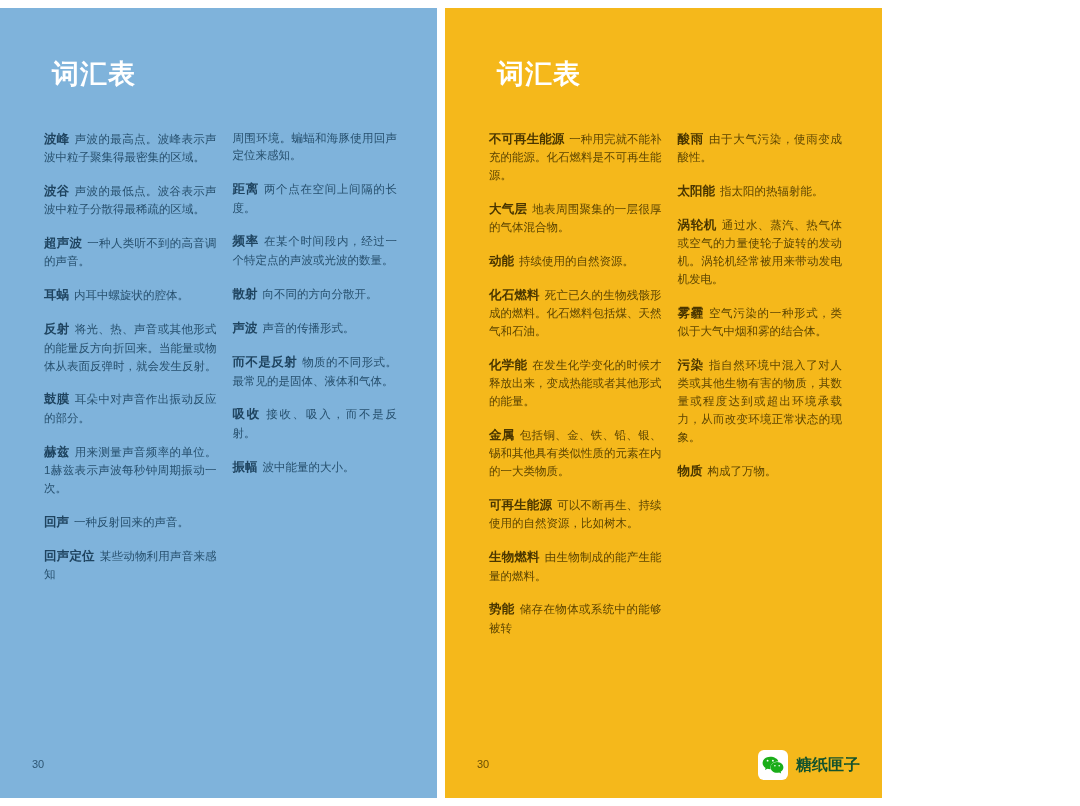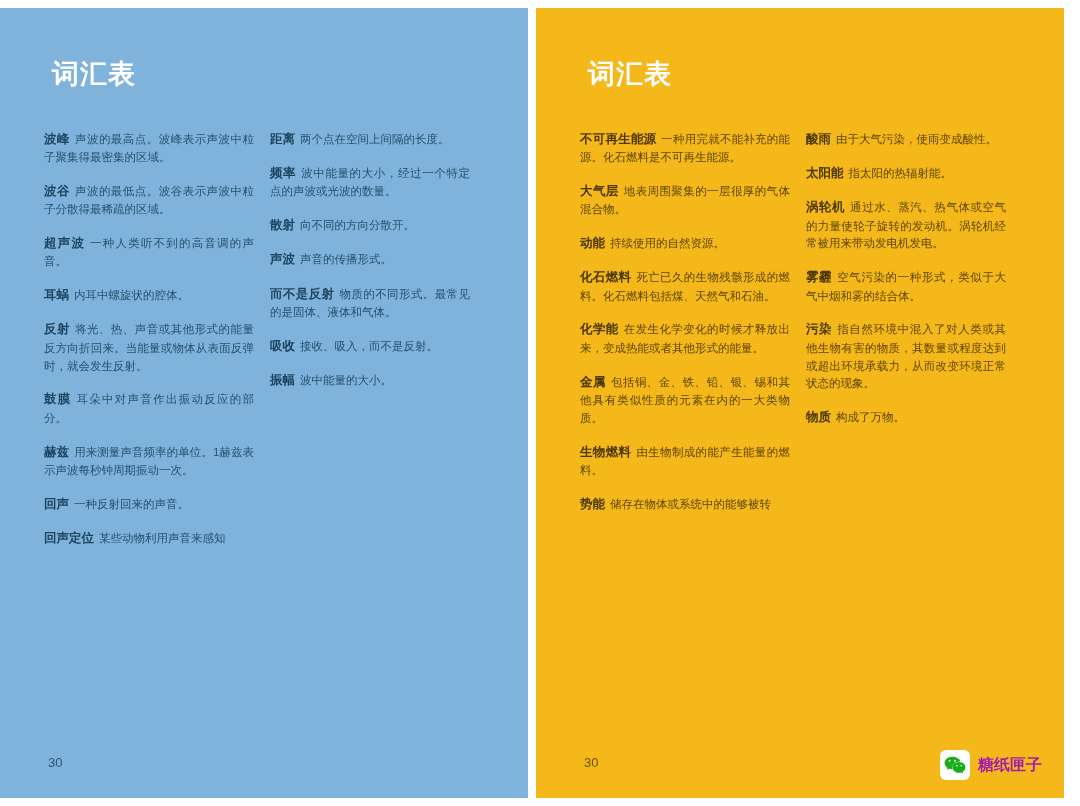--- a/index.html
+++ b/index.html
@@ -15,21 +15,21 @@
   }
   .spread {
     display: flex;
     width: 1080px;
     height: 806px;
     background: #ffffff;
     gap: 8px;
   }
   .page {
     position: relative;
-    width: 528px;
+    width: 437px;
     height: 790px;
     margin-top: 8px;
     box-sizing: border-box;
     padding: 48px 40px 33px 44px;
     overflow: hidden;
   }
   .page-left {
     background: #7fb3db;
     color: #2e4f66;
   }
@@ -66,23 +66,23 @@
     font-size: 12.5px;
     margin-right: 5px;
   }
   .page-left .term { color: #1f4460; }
   .page-left .def  { color: #27506e; }
   .page-right .term { color: #4a3600; font-family: Liberation Serif, serif; }
   .page-right .def  { color: #5d4502; }
 
   .page-num {
     position: absolute;
-    left: 48px;
+    left: 32px;
     bottom: 28px;
-    font-size: 13px;
+    font-size: 11px;
   }
   .page-left .page-num { color: #2e5674; }
   .page-right .page-num { color: #6a4e05; }
 
   .wechat-badge {
     position: absolute;
     right: 22px;
     bottom: 18px;
     display: flex;
     align-items: center;
@@ -94,21 +94,21 @@
     background: #ffffff;
     border-radius: 6px;
     display: flex;
     align-items: center;
     justify-content: center;
   }
   .wechat-icon svg { display: block; }
   .wechat-name {
     font-size: 16px;
     font-weight: bold;
-    color: #a21caf;
+    color: #14532d;
   }
 </style>
 </head>
 <body>
 
 <div class="spread">
 
   <div class="page page-left">
     <h1 class="page-title">词汇表</h1>
     <div class="cols">
@@ -117,42 +117,44 @@
         <p class="entry"><span class="term">波谷</span><span class="def">声波的最低点。波谷表示声波中粒子分散得最稀疏的区域。</span></p>
         <p class="entry"><span class="term">超声波</span><span class="def">一种人类听不到的高音调的声音。</span></p>
         <p class="entry"><span class="term">耳蜗</span><span class="def">内耳中螺旋状的腔体。</span></p>
         <p class="entry"><span class="term">反射</span><span class="def">将光、热、声音或其他形式的能量反方向折回来。当能量或物体从表面反弹时，就会发生反射。</span></p>
         <p class="entry"><span class="term">鼓膜</span><span class="def">耳朵中对声音作出振动反应的部分。</span></p>
         <p class="entry"><span class="term">赫兹</span><span class="def">用来测量声音频率的单位。1赫兹表示声波每秒钟周期振动一次。</span></p>
         <p class="entry"><span class="term">回声</span><span class="def">一种反射回来的声音。</span></p>
         <p class="entry"><span class="term">回声定位</span><span class="def">某些动物利用声音来感知</span></p>
       </div>
       <div class="col narrow">
+        <p class="entry"><span class="def">周围环境。蝙蝠和海豚使用回声定位来感知。</span></p>
         <p class="entry"><span class="term">距离</span><span class="def">两个点在空间上间隔的长度。</span></p>
-        <p class="entry"><span class="term">频率</span><span class="def">波中能量的大小，经过一个特定点的声波或光波的数量。</span></p>
+        <p class="entry"><span class="term">频率</span><span class="def">在某个时间段内，经过一个特定点的声波或光波的数量。</span></p>
         <p class="entry"><span class="term">散射</span><span class="def">向不同的方向分散开。</span></p>
         <p class="entry"><span class="term">声波</span><span class="def">声音的传播形式。</span></p>
         <p class="entry"><span class="term">而不是反射</span><span class="def">物质的不同形式。最常见的是固体、液体和气体。</span></p>
         <p class="entry"><span class="term">吸收</span><span class="def">接收、吸入，而不是反射。</span></p>
         <p class="entry"><span class="term">振幅</span><span class="def">波中能量的大小。</span></p>
       </div>
     </div>
     <div class="page-num">30</div>
   </div>
 
   <div class="page page-right">
     <h1 class="page-title">词汇表</h1>
     <div class="cols">
       <div class="col">
         <p class="entry"><span class="term">不可再生能源</span><span class="def">一种用完就不能补充的能源。化石燃料是不可再生能源。</span></p>
         <p class="entry"><span class="term">大气层</span><span class="def">地表周围聚集的一层很厚的气体混合物。</span></p>
         <p class="entry"><span class="term">动能</span><span class="def">持续使用的自然资源。</span></p>
         <p class="entry"><span class="term">化石燃料</span><span class="def">死亡已久的生物残骸形成的燃料。化石燃料包括煤、天然气和石油。</span></p>
         <p class="entry"><span class="term">化学能</span><span class="def">在发生化学变化的时候才释放出来，变成热能或者其他形式的能量。</span></p>
         <p class="entry"><span class="term">金属</span><span class="def">包括铜、金、铁、铅、银、锡和其他具有类似性质的元素在内的一大类物质。</span></p>
+        <p class="entry"><span class="term">可再生能源</span><span class="def">可以不断再生、持续使用的自然资源，比如树木。</span></p>
         <p class="entry"><span class="term">生物燃料</span><span class="def">由生物制成的能产生能量的燃料。</span></p>
         <p class="entry"><span class="term">势能</span><span class="def">储存在物体或系统中的能够被转</span></p>
       </div>
       <div class="col narrow">
         <p class="entry"><span class="term">酸雨</span><span class="def">由于大气污染，使雨变成酸性。</span></p>
         <p class="entry"><span class="term">太阳能</span><span class="def">指太阳的热辐射能。</span></p>
         <p class="entry"><span class="term">涡轮机</span><span class="def">通过水、蒸汽、热气体或空气的力量使轮子旋转的发动机。涡轮机经常被用来带动发电机发电。</span></p>
         <p class="entry"><span class="term">雾霾</span><span class="def">空气污染的一种形式，类似于大气中烟和雾的结合体。</span></p>
         <p class="entry"><span class="term">污染</span><span class="def">指自然环境中混入了对人类或其他生物有害的物质，其数量或程度达到或超出环境承载力，从而改变环境正常状态的现象。</span></p>
         <p class="entry"><span class="term">物质</span><span class="def">构成了万物。</span></p>

